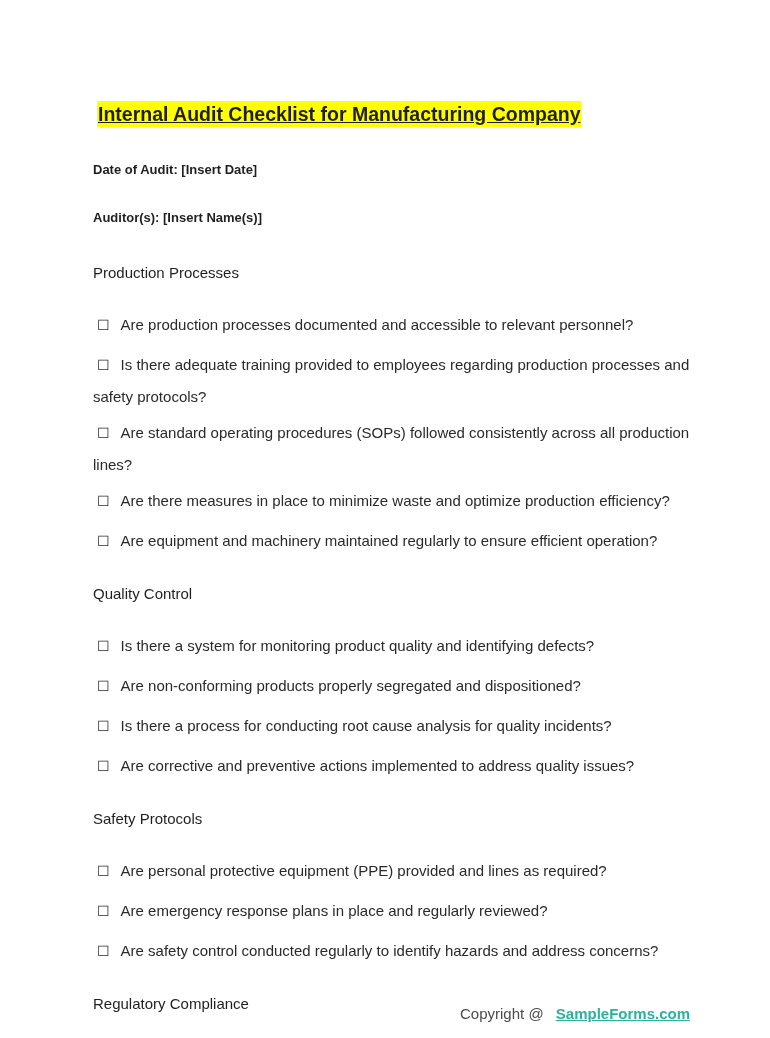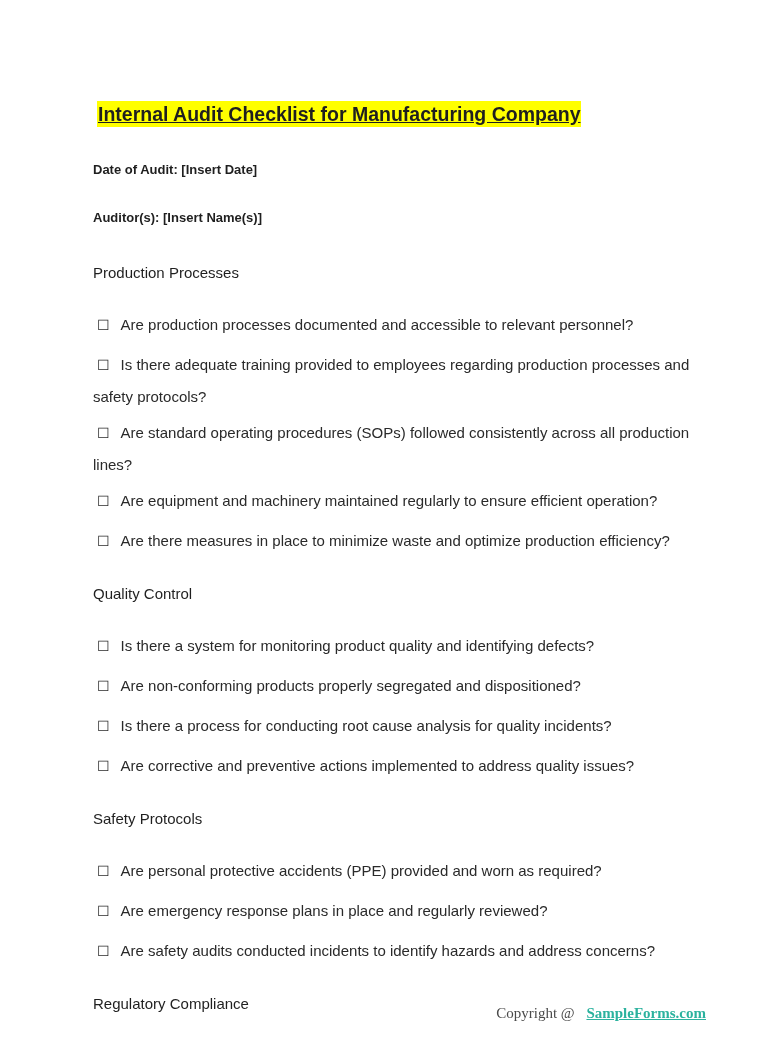--- a/index.html
+++ b/index.html
@@ -48,25 +48,24 @@
     color: #2a2a2a;
   }
   .item .cb {
     display: inline-block;
     margin-right: 7px;
     font-size: 14px;
     color: #2a2a2a;
   }
   .footer {
     position: absolute;
-    right: 64px;
+    right: 80px;
     bottom: 20px;
     font-size: 15px;
     color: #4a4a4a;
-    font-family: Liberation Serif, serif;
   }
   .footer .link {
     color: #2bb29e;
     font-weight: bold;
     text-decoration: underline;
     cursor: pointer;
   }
 </style>
 </head>
 <body>
@@ -86,24 +85,24 @@
     <div class="item">
       <span class="cb">☐</span><span>Are production processes documented and accessible to relevant personnel?</span>
     </div>
     <div class="item">
       <span class="cb">☐</span><span>Is there adequate training provided to employees regarding production processes and safety protocols?</span>
     </div>
     <div class="item">
       <span class="cb">☐</span><span>Are standard operating procedures (SOPs) followed consistently across all production lines?</span>
     </div>
     <div class="item">
-      <span class="cb">☐</span><span>Are equipment and machinery maintained regularly to ensure efficient operation?</span>
+      <span class="cb">☐</span><span>Are there measures in place to minimize waste and optimize production efficiency?</span>
     </div>
     <div class="item">
-      <span class="cb">☐</span><span>Are there measures in place to minimize waste and optimize production efficiency?</span>
+      <span class="cb">☐</span><span>Are equipment and machinery maintained regularly to ensure efficient operation?</span>
     </div>
   </div>
 
   <h2 class="section-heading">Quality Control</h2>
   <div class="checklist">
     <div class="item">
       <span class="cb">☐</span><span>Is there a system for monitoring product quality and identifying defects?</span>
     </div>
     <div class="item">
       <span class="cb">☐</span><span>Are non-conforming products properly segregated and dispositioned?</span>
@@ -112,27 +111,27 @@
       <span class="cb">☐</span><span>Is there a process for conducting root cause analysis for quality incidents?</span>
     </div>
     <div class="item">
       <span class="cb">☐</span><span>Are corrective and preventive actions implemented to address quality issues?</span>
     </div>
   </div>
 
   <h2 class="section-heading">Safety Protocols</h2>
   <div class="checklist">
     <div class="item">
-      <span class="cb">☐</span><span>Are personal protective accidents (PPE) provided and worn as required?</span>
+      <span class="cb">☐</span><span>Are personal protective equipment (PPE) provided and lines as required?</span>
     </div>
     <div class="item">
       <span class="cb">☐</span><span>Are emergency response plans in place and regularly reviewed?</span>
     </div>
     <div class="item">
-      <span class="cb">☐</span><span>Are safety audits conducted incidents to identify hazards and address concerns?</span>
+      <span class="cb">☐</span><span>Are safety control conducted regularly to identify hazards and address concerns?</span>
     </div>
   </div>
 
   <h2 class="section-heading">Regulatory Compliance</h2>
 
 </div>
 
 <div class="footer">
   <span>Copyright @ </span><span class="link">SampleForms.com</span>
 </div>

